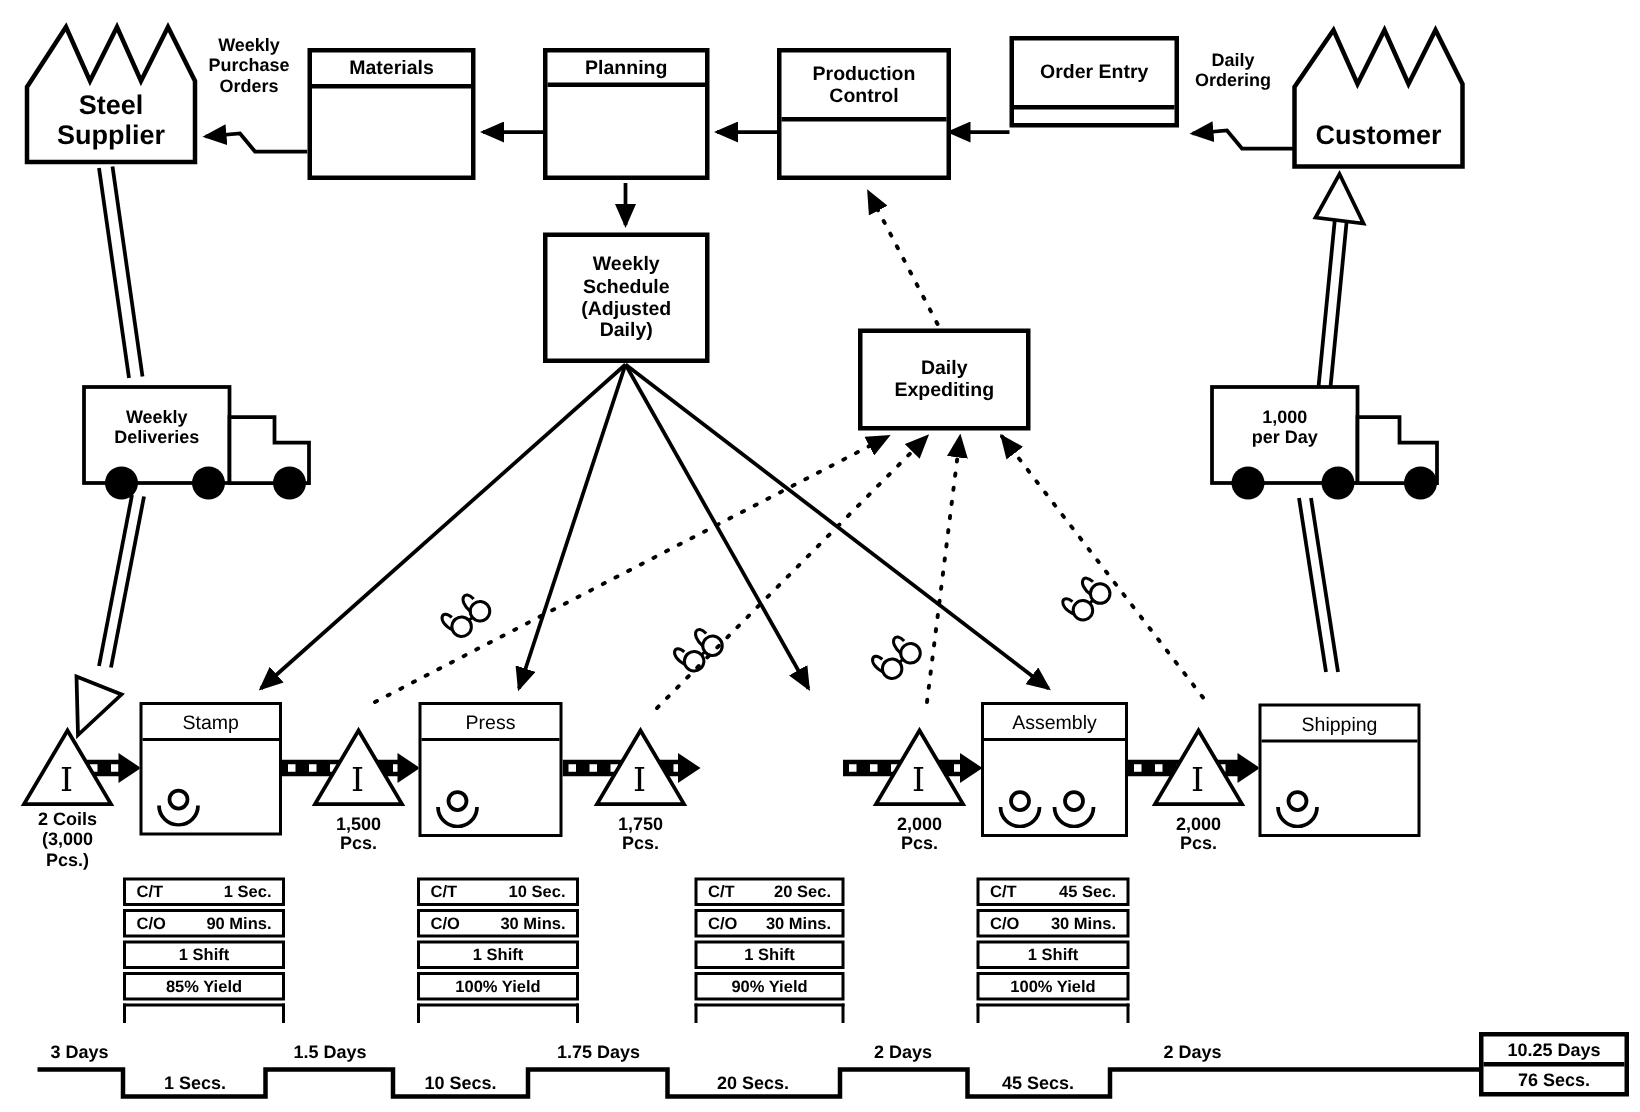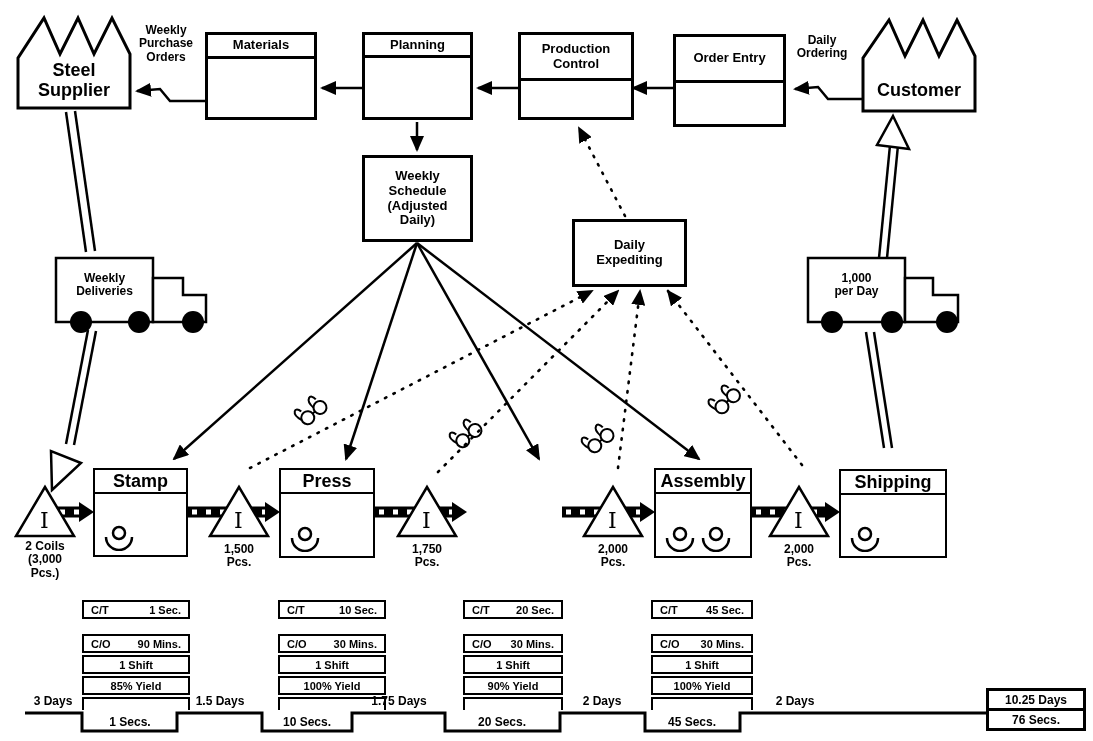--- a/index.html
+++ b/index.html
@@ -7,30 +7,30 @@
           font-family:"Liberation Sans",sans-serif;color:#000;overflow:hidden;}
   .canvas svg.layer{position:absolute;left:0;top:0;}
   .lbl{position:absolute;font-weight:bold;text-align:center;white-space:pre-line;line-height:1.12;}
   .fs13{font-size:18px;} .fs12{font-size:12px;}
   
   .ibox{position:absolute;border:3px solid #000;background:#fff;box-sizing:border-box;}
   .ibox .hd{border-bottom:3px solid #000;display:flex;align-items:center;justify-content:center;
             font-weight:bold;font-size:13px;text-align:center;line-height:1.1;white-space:pre-line;}
   .pbox{position:absolute;border:2.5px solid #000;background:#fff;box-sizing:border-box;}
   .pbox .hd{border-bottom:2.5px solid #000;height:22px;display:flex;align-items:center;justify-content:center;
-            font-weight:bold;font-size:18px;}
+            font-weight:normal;font-size:13px;}
   .pbox .bd{position:relative;height:calc(100% - 24px);}
   .pbox .ops{position:absolute;left:7px;bottom:4px;display:flex;gap:2px;}
   .msgbox{position:absolute;border:3px solid #000;background:#fff;box-sizing:border-box;
           display:flex;align-items:center;justify-content:center;font-weight:bold;font-size:13px;
           text-align:center;line-height:1.15;white-space:pre-line;}
   .databox{position:absolute;}
   .drow{border:2px solid #000;background:#fff;height:15px;margin-bottom:2px;
         font-size:11px;font-weight:bold;display:flex;align-items:center;box-sizing:content-box;}
-  .drow.lr{justify-content:space-between;padding:0 7px;margin-top:15px;}
+  .drow.lr{justify-content:space-between;padding:0 7px;}
   .drow.c{justify-content:center;}
   .drow.open{border-bottom:none;height:11px;margin-bottom:0;background:transparent;}
   .tri-i{position:absolute;font-family:"DejaVu Serif",serif;font-size:22px;line-height:1;}
   .totals{position:absolute;border:3px solid #000;background:#fff;box-sizing:border-box;}
   .totals .cell{height:17px;display:flex;align-items:center;justify-content:center;
                 font-size:12px;font-weight:bold;}
   .totals .cell:first-child{border-bottom:3px solid #000;}
 </style>
 </head>
 <body>
@@ -174,21 +174,21 @@
   <div class="ibox" style="left:205px;top:32px;width:112px;height:88px">
     <div class="hd" style="height:21px">Materials</div>
   </div>
   <div class="ibox" style="left:362px;top:32px;width:111px;height:88px">
     <div class="hd" style="height:20px">Planning</div>
   </div>
   <div class="ibox" style="left:518px;top:32px;width:116px;height:88px">
     <div class="hd" style="height:43px">Production
 Control</div>
   </div>
-  <div class="ibox" style="left:673px;top:34px;width:113px;height:93px">
+  <div class="ibox" style="left:673px;top:24px;width:113px;height:61px">
     <div class="hd" style="height:43px">Order Entry</div>
   </div>
 
   <div class="lbl fs12" style="left:126px;top:24px;width:80px">Weekly
 Purchase
 Orders</div>
   <div class="lbl fs12" style="left:782px;top:34px;width:80px">Daily
 Ordering</div>
   <div class="lbl fs12" style="left:58px;top:272px;width:93px">Weekly
 Deliveries</div>

